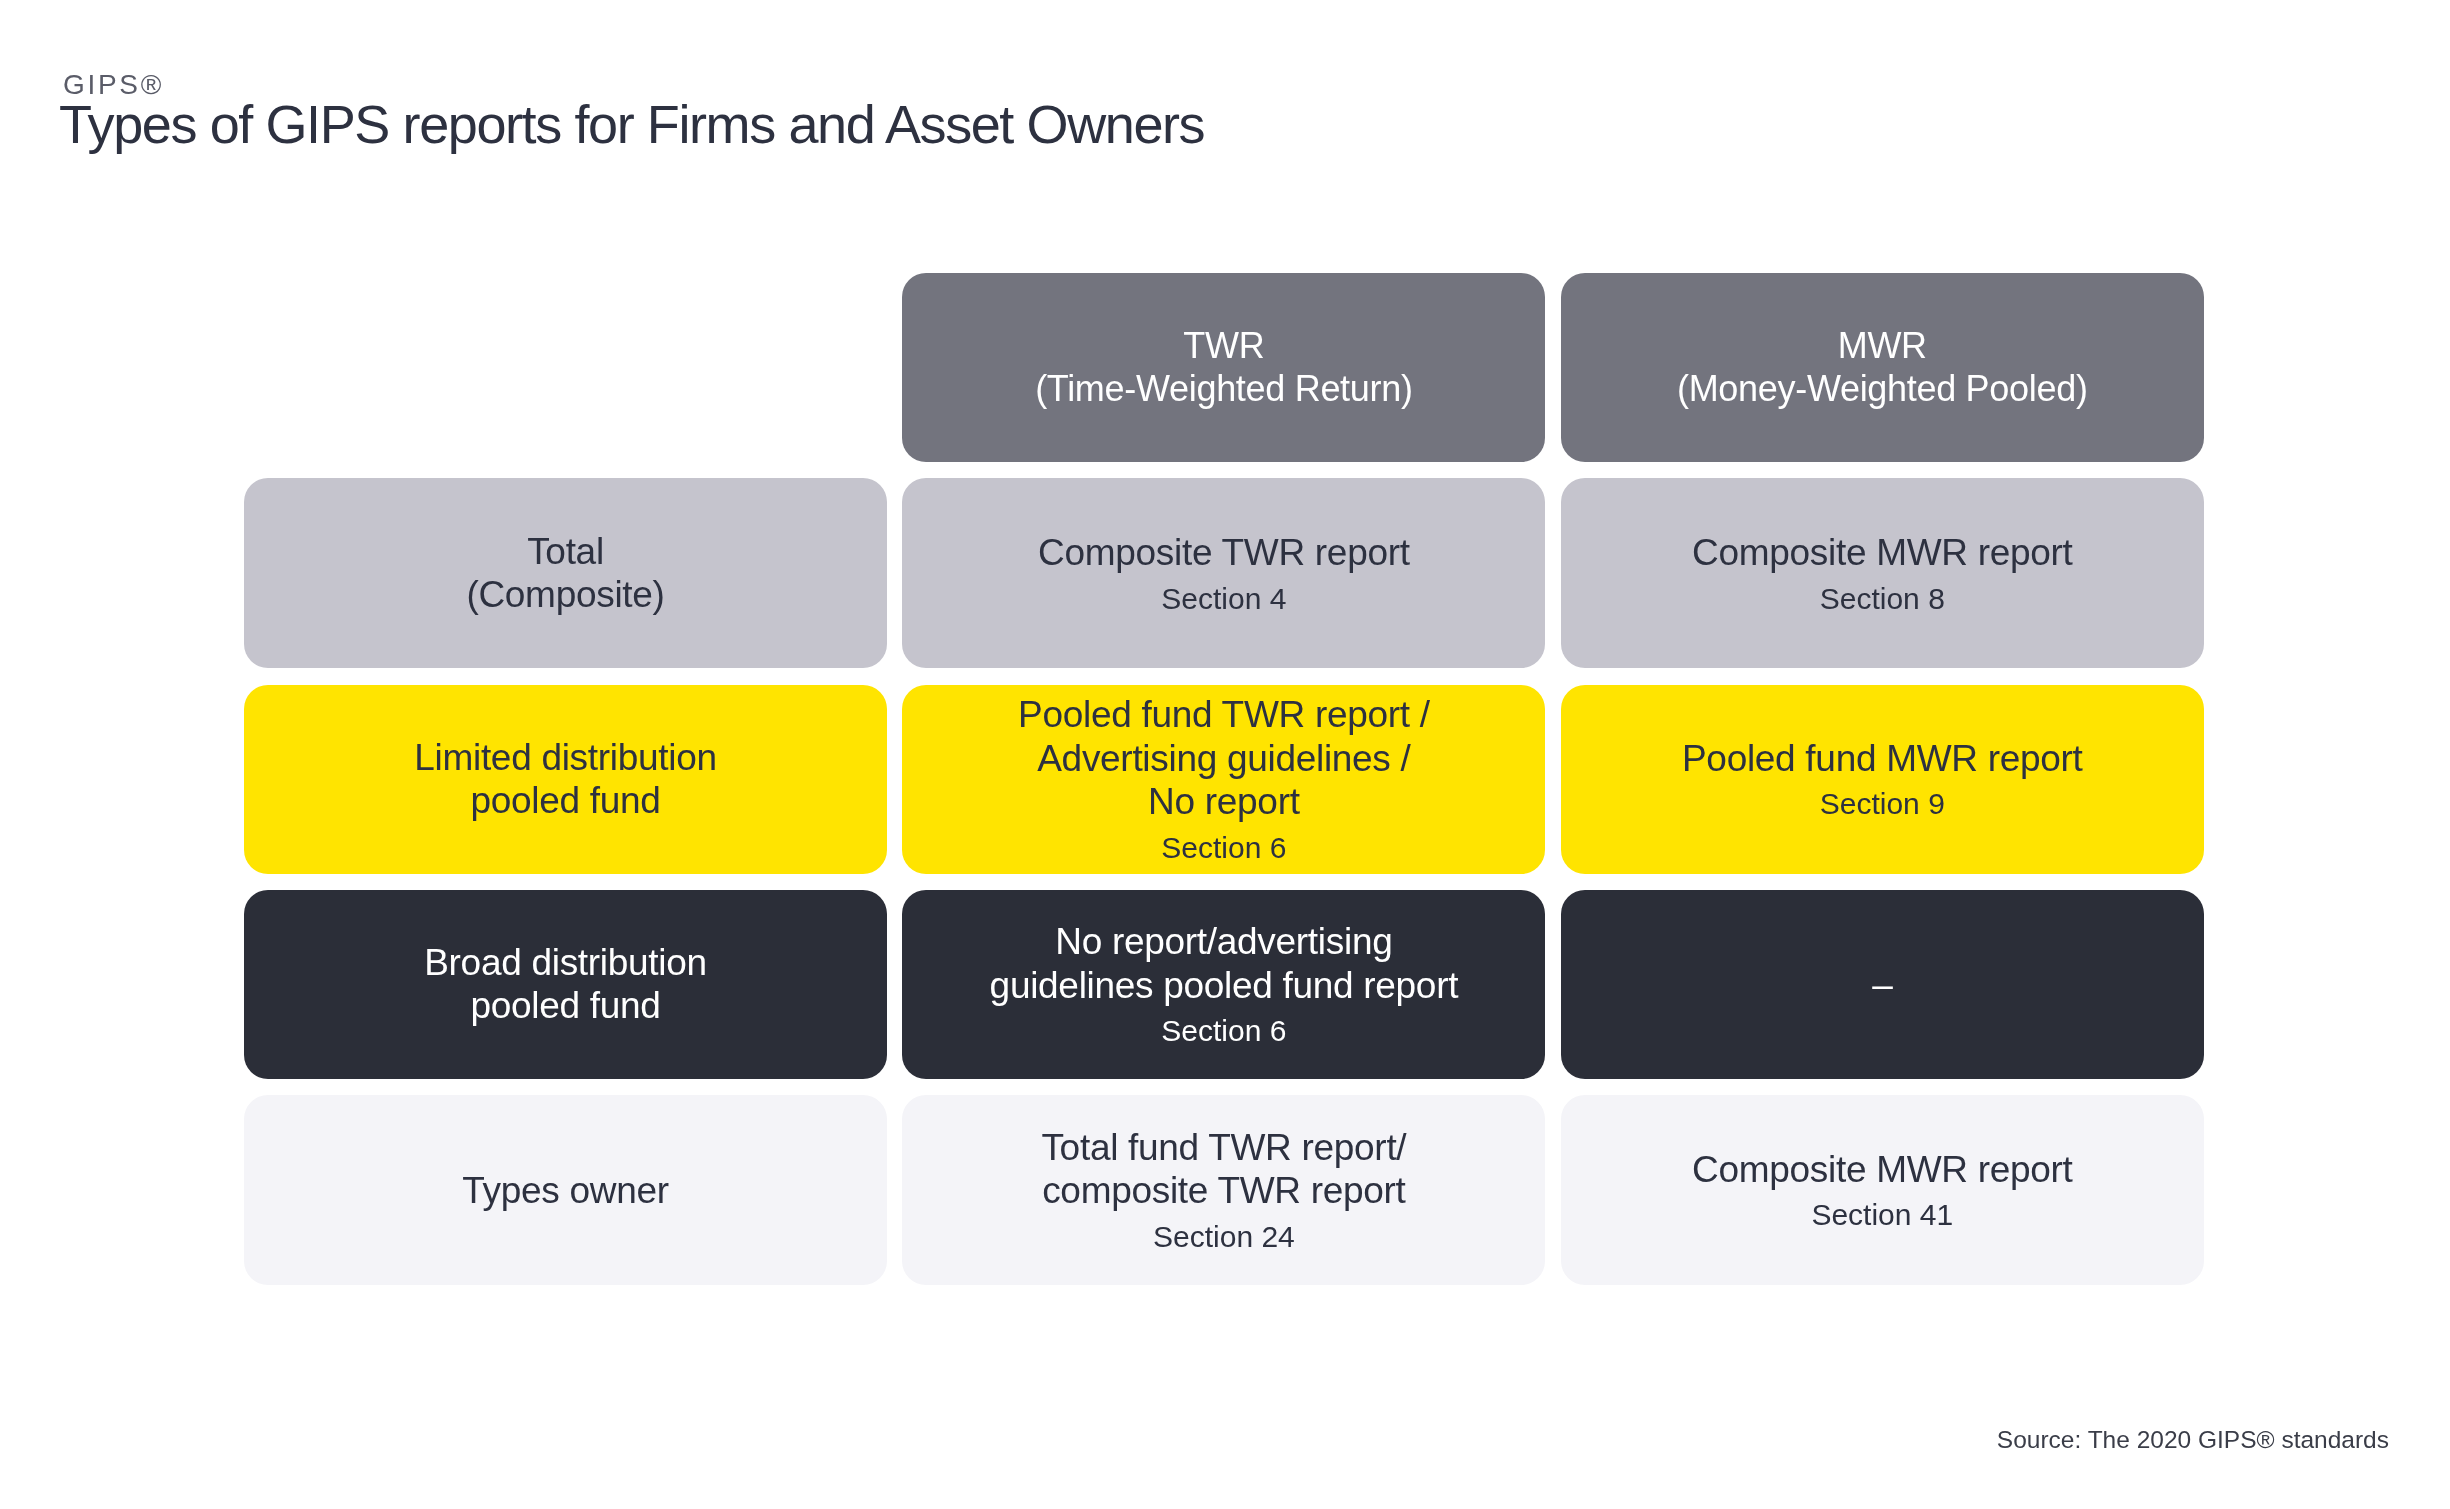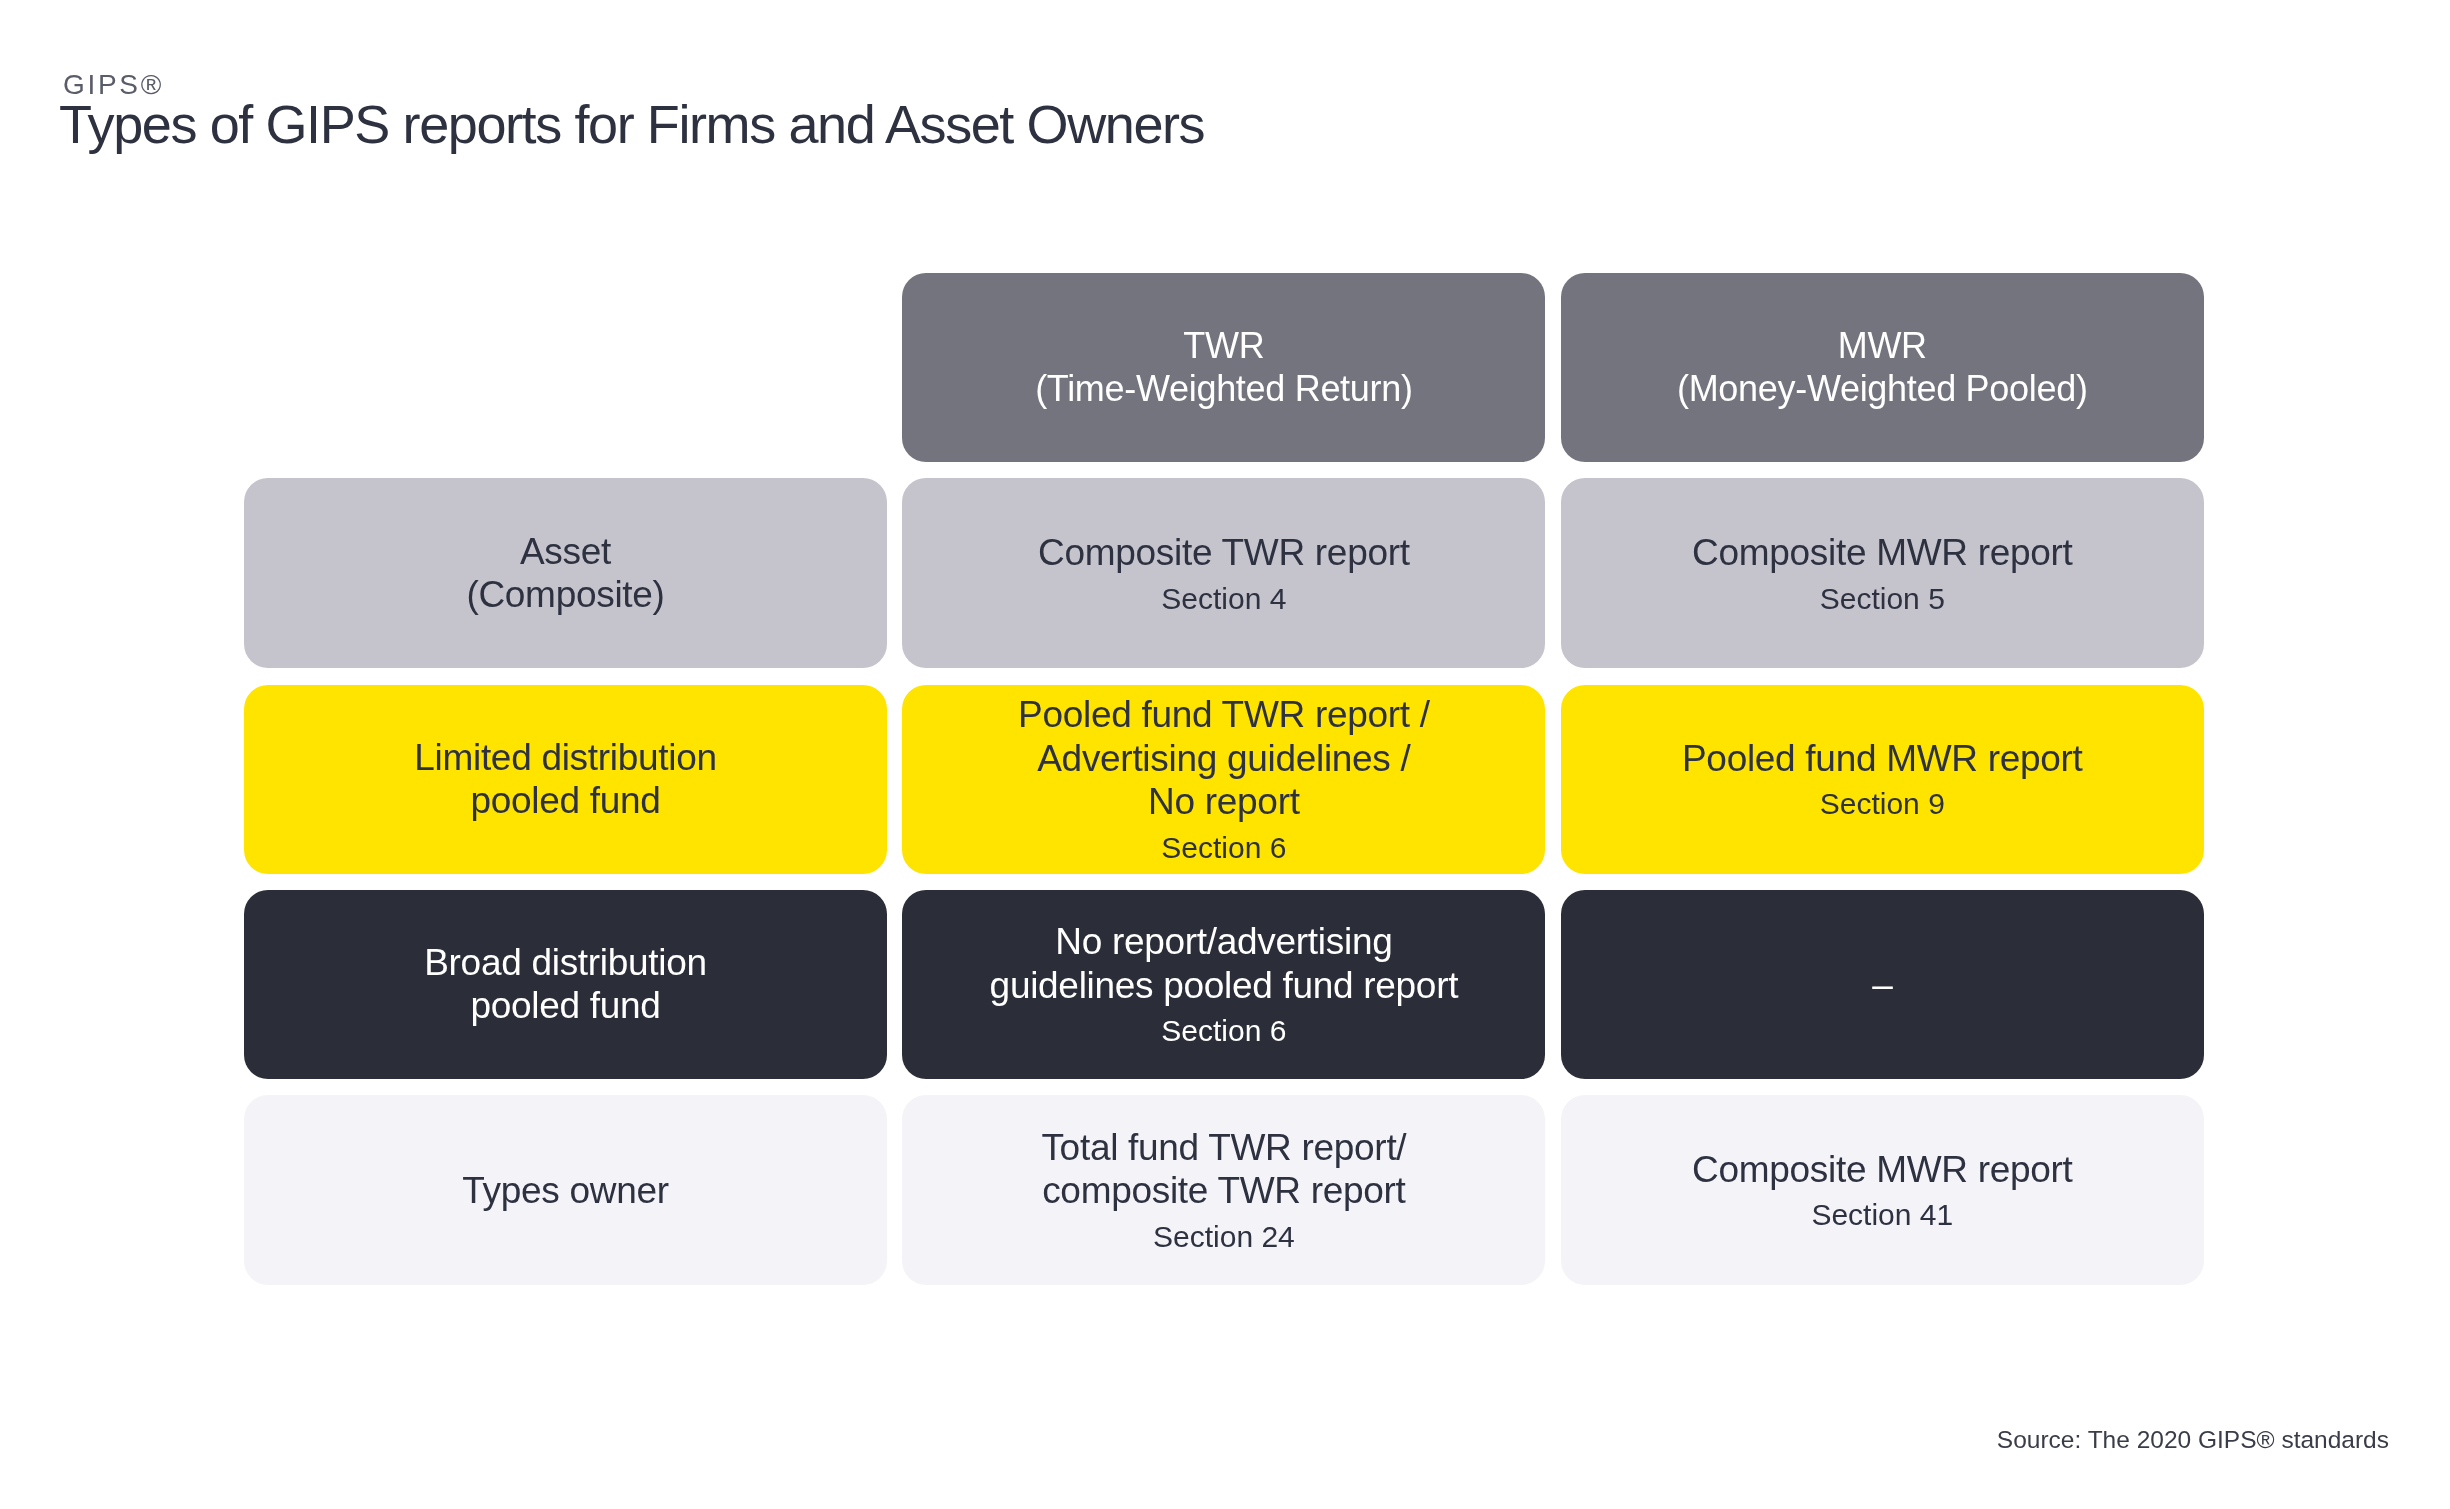--- a/index.html
+++ b/index.html
@@ -85,30 +85,30 @@
   <div class="cell header">
     <div>TWR
 (Time-Weighted Return)</div>
   </div>
   <div class="cell header">
     <div>MWR
 (Money-Weighted Pooled)</div>
   </div>
 
   <div class="cell gray">
-    <div>Asset
+    <div>Total
 (Composite)</div>
   </div>
   <div class="cell gray">
     <div>Composite TWR report</div>
     <div class="section">Section 4</div>
   </div>
   <div class="cell gray">
     <div>Composite MWR report</div>
-    <div class="section">Section 5</div>
+    <div class="section">Section 8</div>
   </div>
 
   <div class="cell yellow">
     <div>Limited distribution
 pooled fund</div>
   </div>
   <div class="cell yellow">
     <div>Pooled fund TWR report /
 Advertising guidelines /
 No report</div>

